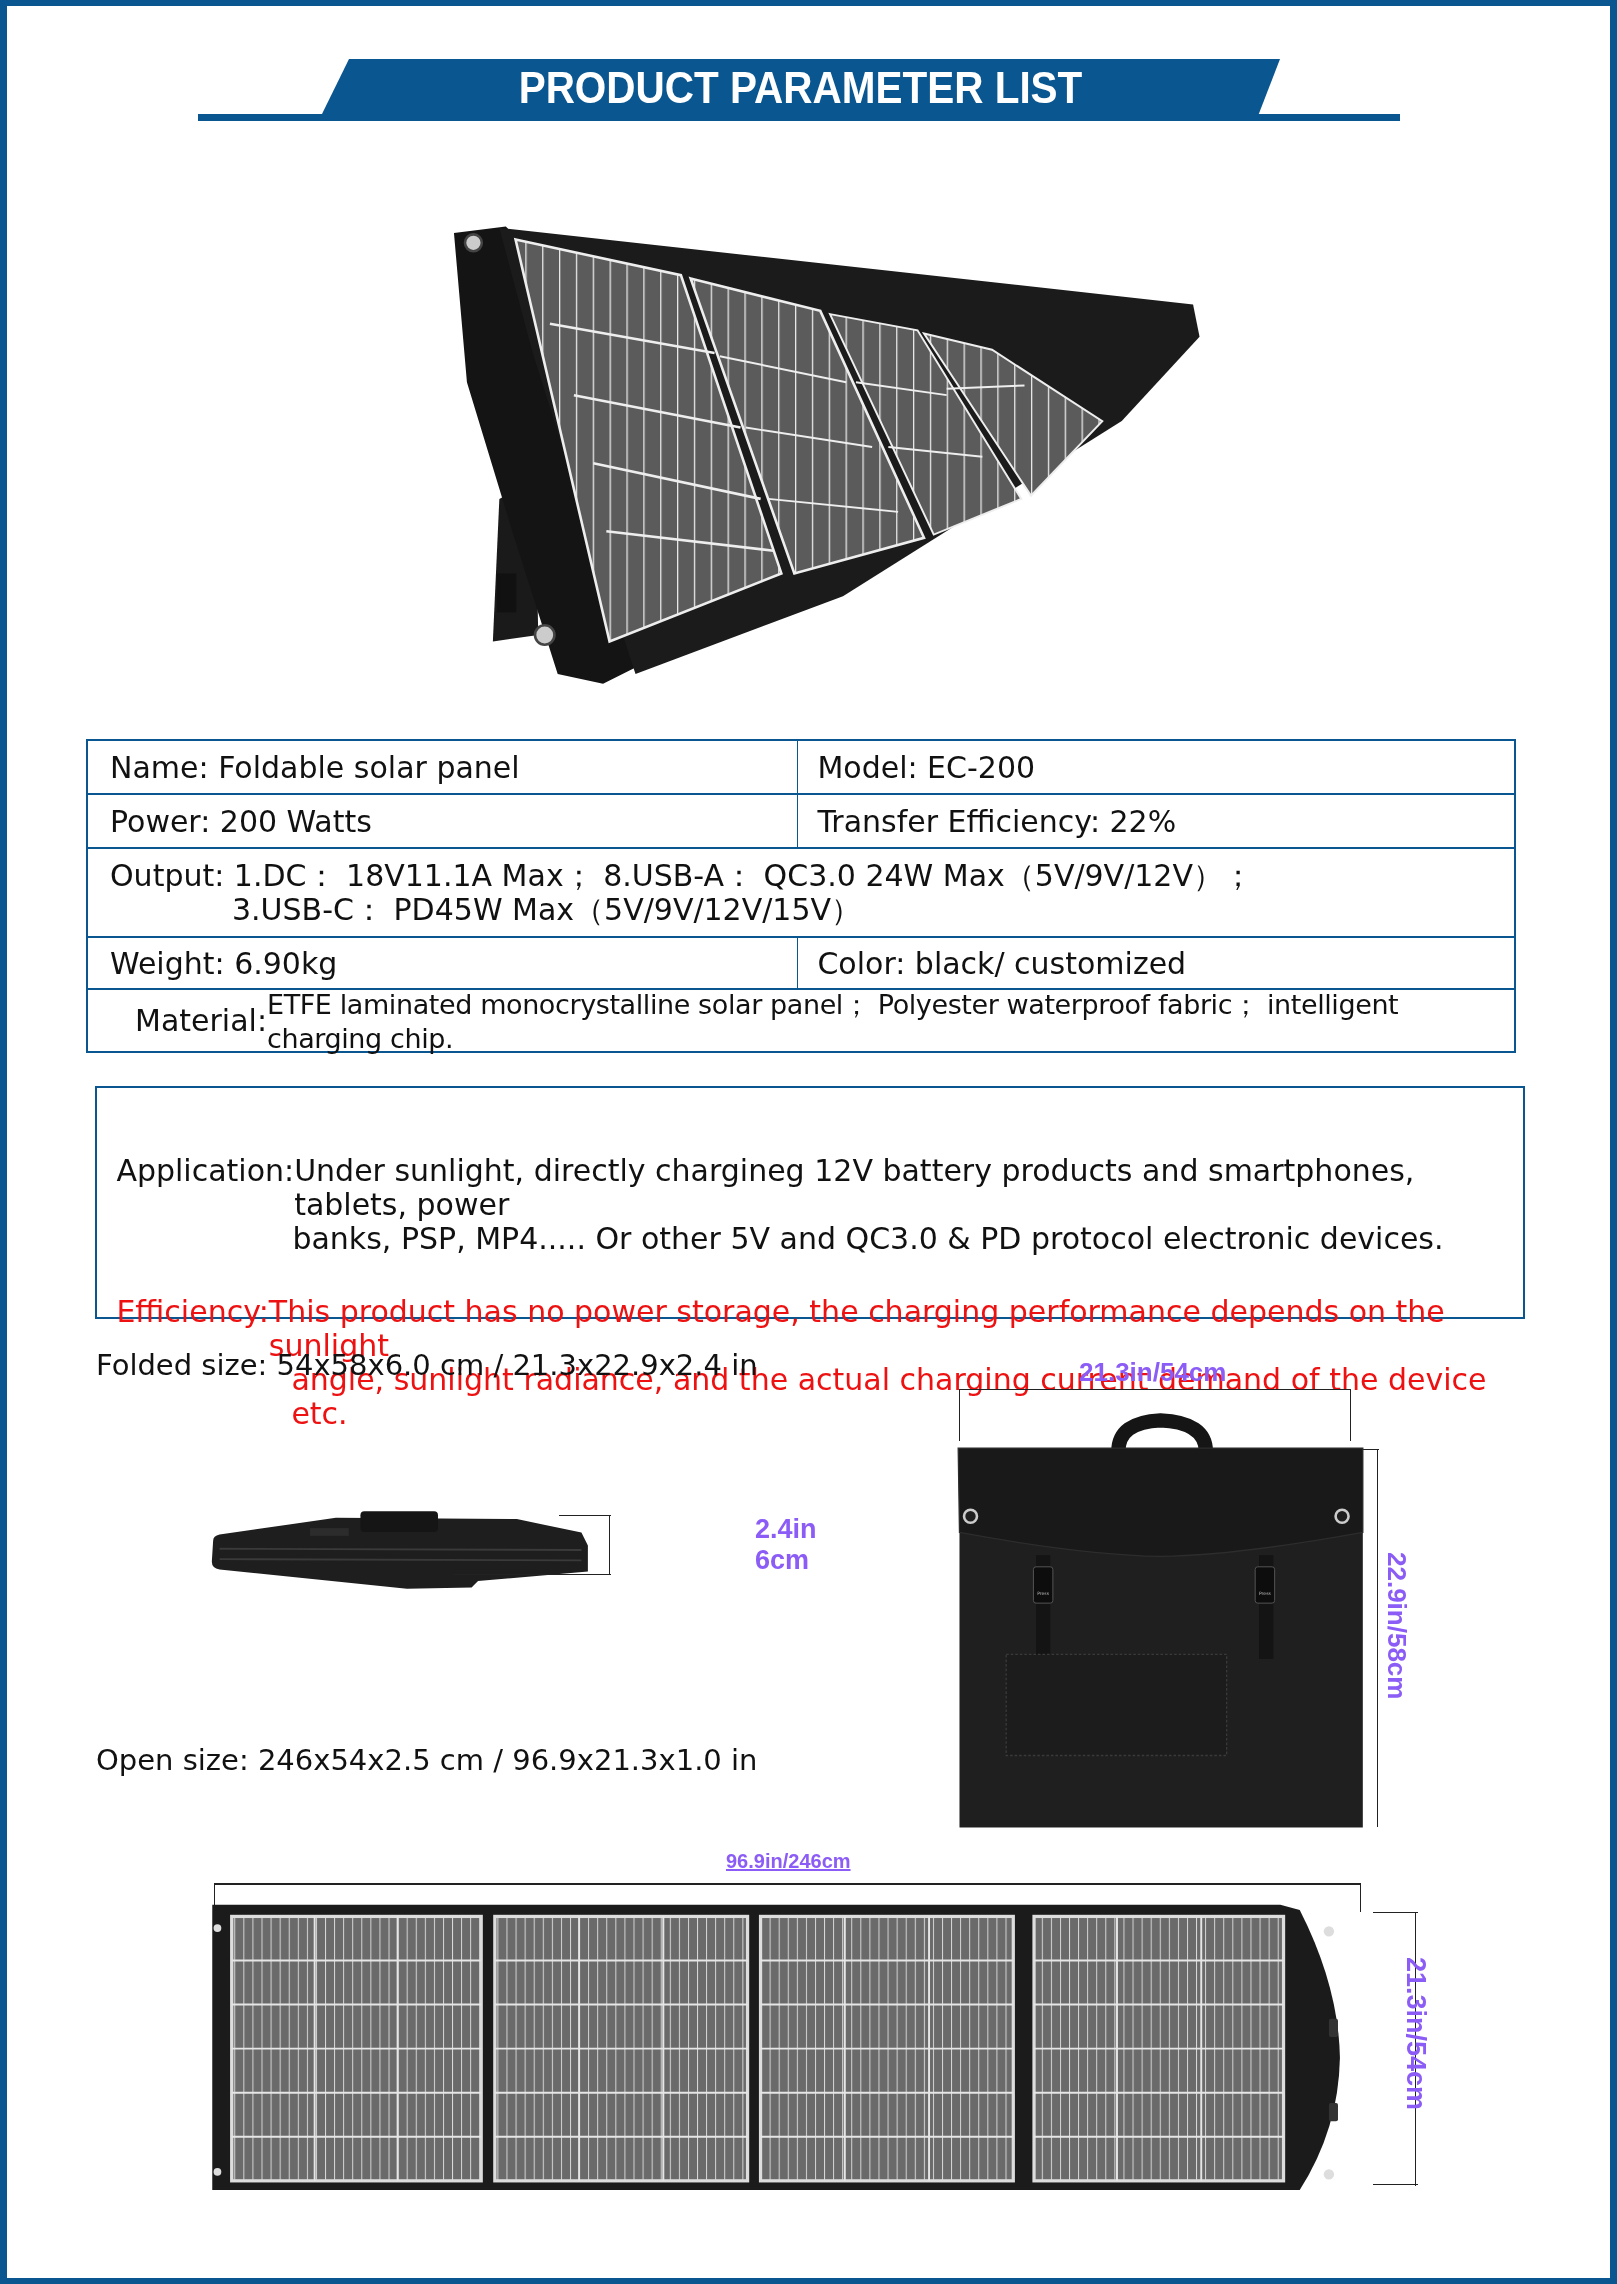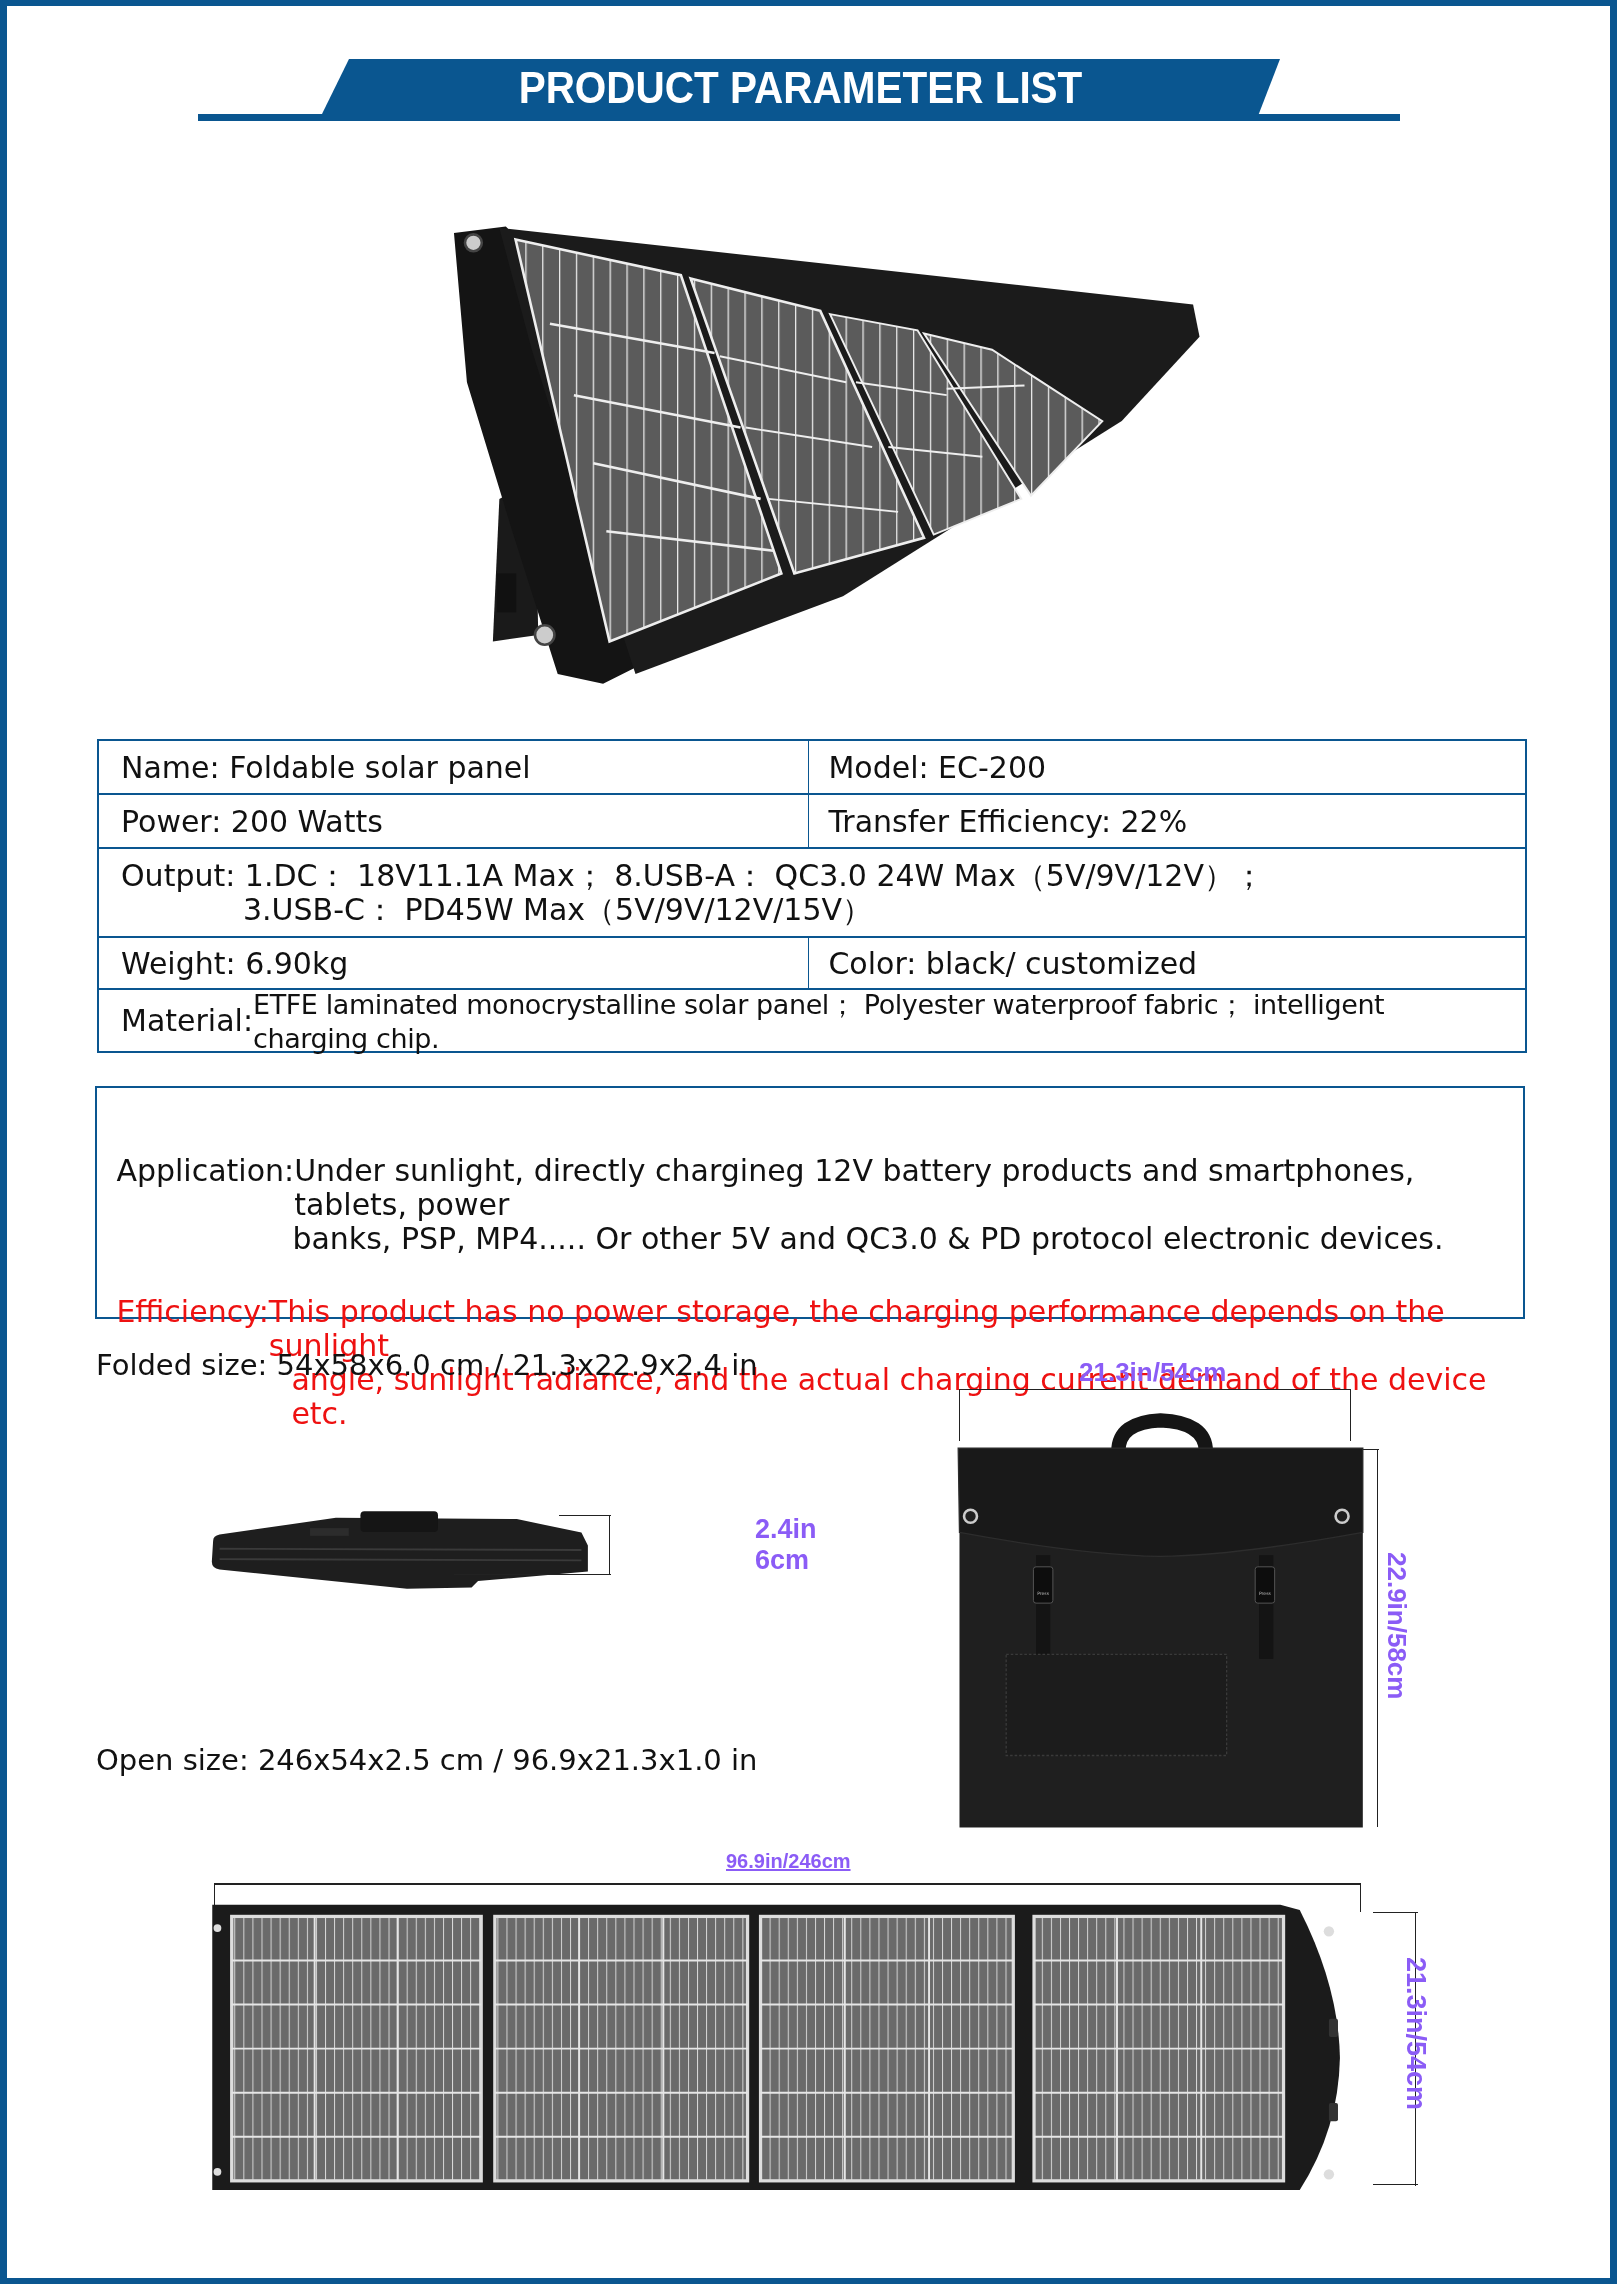--- a/index.html
+++ b/index.html
@@ -25,25 +25,25 @@
     display: flex; align-items: center; justify-content: center;
     color: #fff; font-family: "Liberation Sans", sans-serif; font-weight: bold;
     font-size: 44px; letter-spacing: 0px; transform: scaleX(0.92);
   }
 
   
   .hero { position: absolute; left: 441px; top: 220px; width: 778px; height: 467px; }
 
   
   .spec-table {
-    position: absolute; left: 97px; top: 739px; width: 1430px;
+    position: absolute; left: 86px; top: 739px; width: 1430px;
     border: 2.6px solid #0a5690; border-collapse: collapse;
   }
   .spec-row { display: flex; border-bottom: 2.6px solid #0a5690; }
-  .spec-row:last-child { border-bottom: none; }
+  .spec-row:last-child { border-bottom: none; margin-left: 25px; }
   .spec-cell {
     padding: 0 22px; display: flex; align-items: center;
     font-size: 30px; color: #111; font-family: "DejaVu Sans", sans-serif;
   }
   .spec-cell.half { width: 709px; }
   .spec-cell.half + .spec-cell.half { border-left: 1.9px solid #0a5690; width: 716px; padding-left: 19.4px; }
   .spec-cell.full { width: 100%; }
   .row-h1 { height: 54px; }
   .row-h2 { height: 54px; }
   .row-h3 { height: 89px; align-items: center; }

